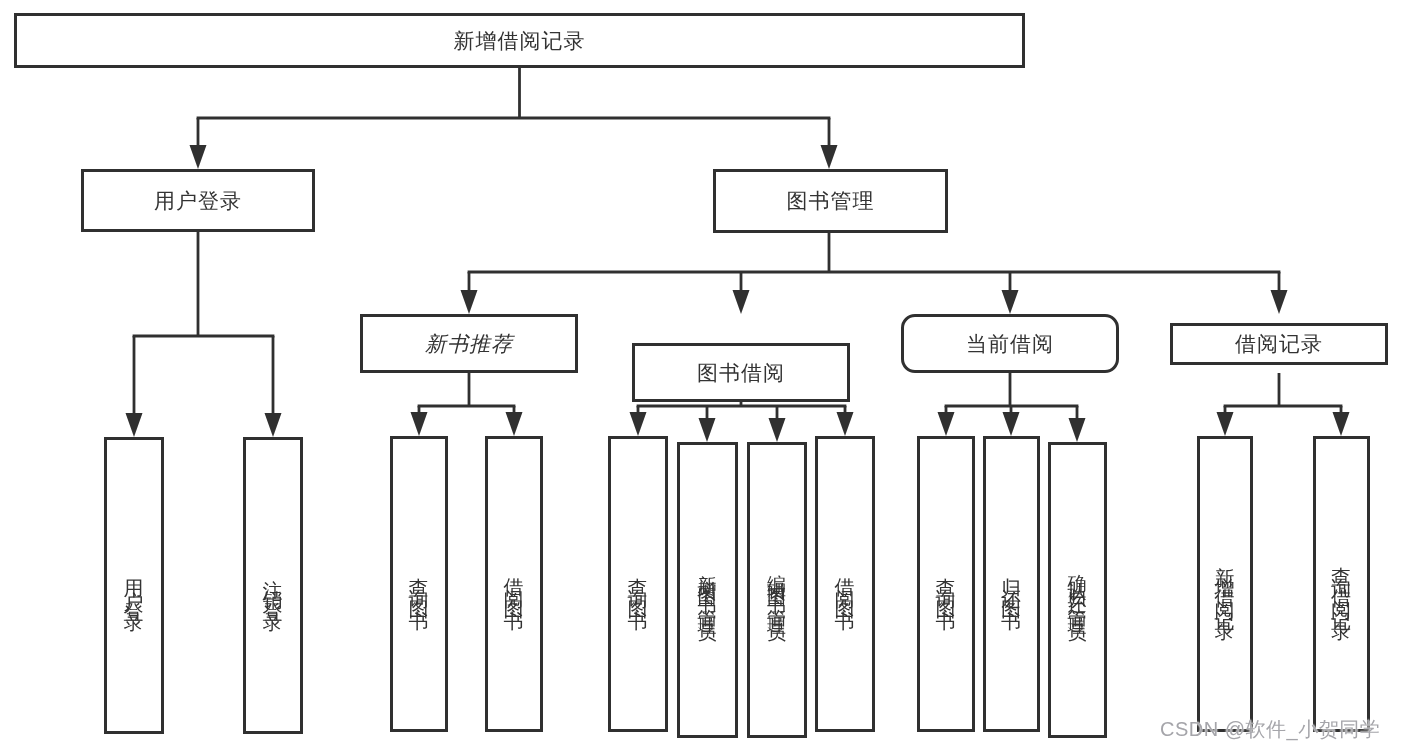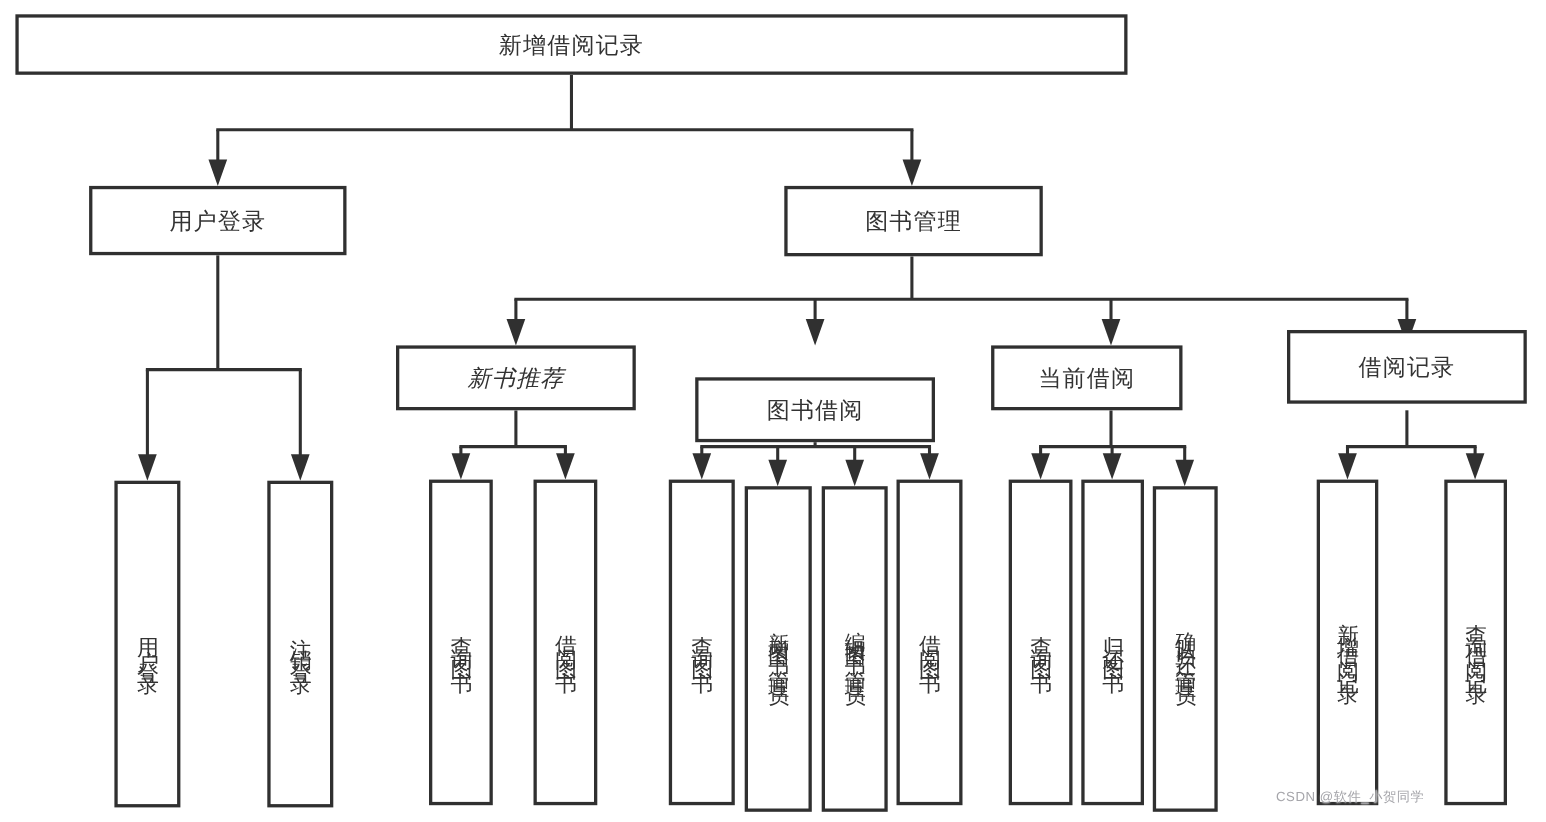--- a/index.html
+++ b/index.html
@@ -46,21 +46,21 @@
   }
   .vbox .vtext.tight {
     font-size: 19px;
     letter-spacing: 7px;
   }
   #watermark {
     position: absolute;
     left: 1160px;
     top: 716px;
     width: 245px;
-    font-size: 12px;
+    font-size: 20px;
     letter-spacing: 0.5px;
     z-index: 5;
     white-space: nowrap;
     text-shadow: 0 0 2px #ffffff, 0 0 2px #ffffff;
   }
 </style>
 </head>
 <body>
 
 <div id="canvas">
@@ -130,24 +130,24 @@
   <div class="node hbox" style="left: 713px; top: 169px; width: 235px; height: 64px; border-color: rgb(48, 48, 48); color: rgb(51, 51, 51); justify-content: center;">
     <span>图书管理</span>
   </div>
 
   <div class="node hbox" style="left: 360px; top: 314px; width: 218px; height: 59px; border-color: rgb(48, 48, 48); color: rgb(51, 51, 51); font-style: italic;">
     <span>新书推荐</span>
   </div>
   <div class="node hbox" style="left: 632px; top: 314px; width: 218px; height: 59px; border-color: rgb(48, 48, 48); color: rgb(51, 51, 51); margin-top: 29px;">
     <span>图书借阅</span>
   </div>
-  <div class="node hbox" style="left: 901px; top: 314px; width: 174px; height: 59px; border-color: rgb(48, 48, 48); color: rgb(51, 51, 51);">
+  <div class="node hbox" style="left: 901px; top: 314px; width: 218px; height: 59px; border-color: rgb(48, 48, 48); color: rgb(51, 51, 51); border-radius: 14px;">
     <span>当前借阅</span>
   </div>
-  <div class="node hbox" style="left: 1170px; top: 300px; width: 218px; height: 67px; border-color: rgb(48, 48, 48); color: rgb(51, 51, 51);">
+  <div class="node hbox" style="left: 1170px; top: 323px; width: 218px; height: 42px; border-color: rgb(48, 48, 48); color: rgb(51, 51, 51);">
     <span>借阅记录</span>
   </div>
 
   <div class="node vbox" style="left: 104px; top: 437px; width: 60px; height: 297px; border-color: rgb(48, 48, 48); color: rgb(51, 51, 51);">
     <span class="vtext">用户登录</span>
   </div>
   <div class="node vbox" style="left: 243px; top: 437px; width: 60px; height: 297px; border-color: rgb(48, 48, 48); color: rgb(51, 51, 51);">
     <span class="vtext">注销登录</span>
   </div>
 

